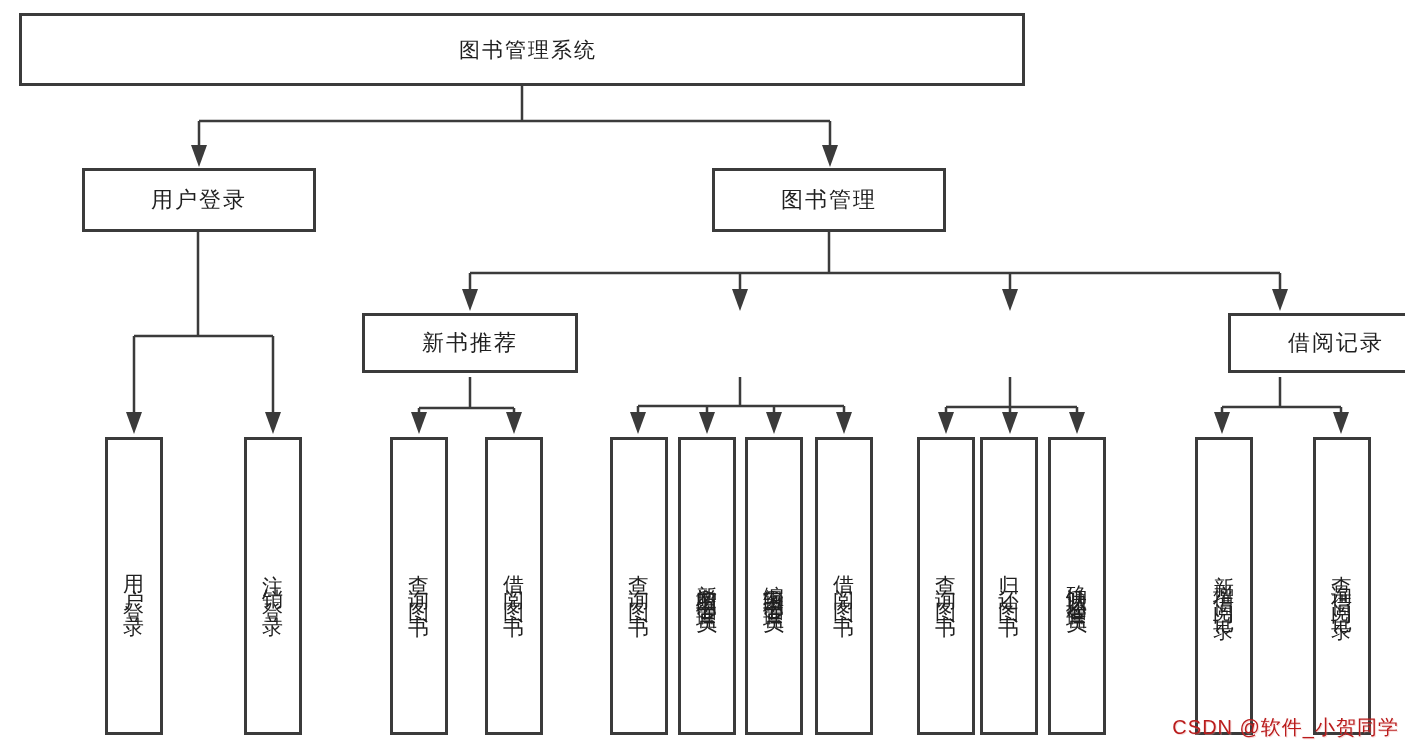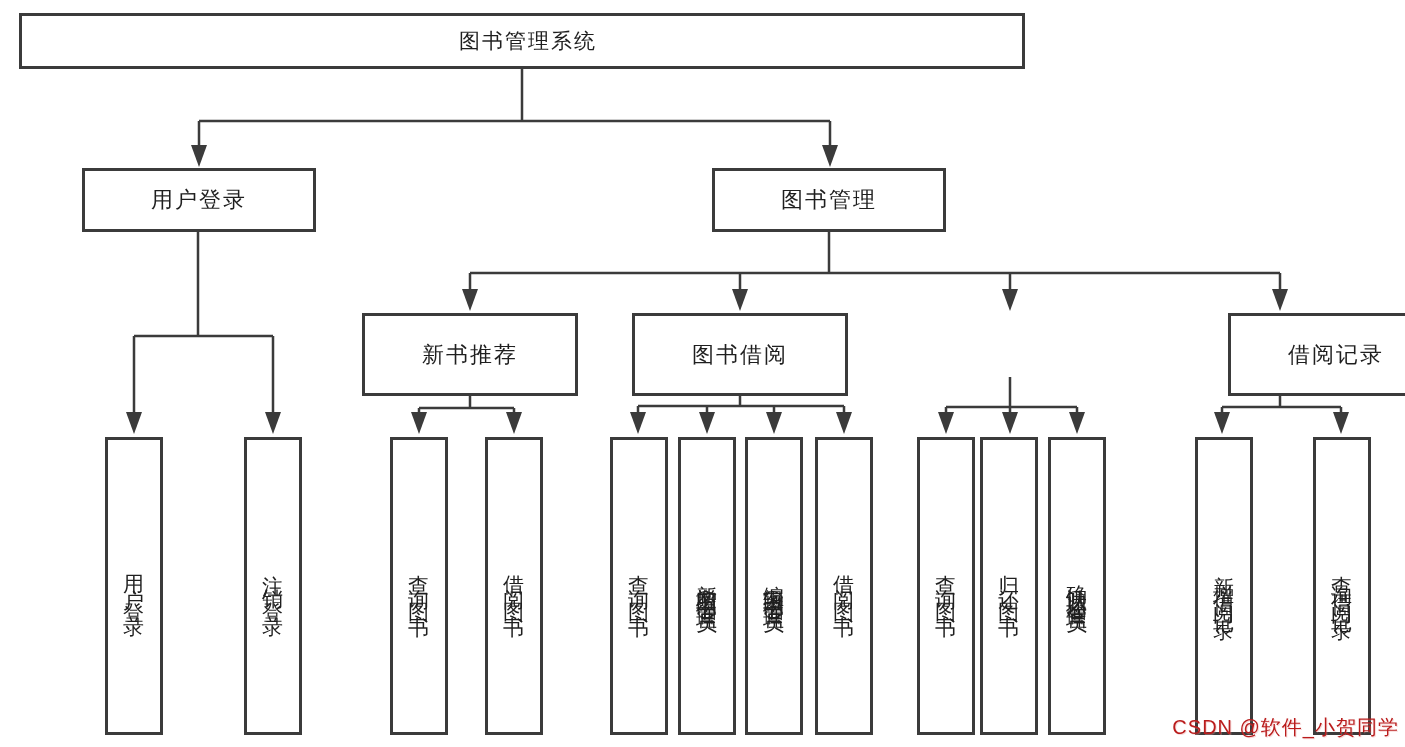--- a/index.html
+++ b/index.html
@@ -22,25 +22,25 @@
     box-sizing: border-box;
     border: 3px solid #3b3b3b;
     background: #ffffff;
     display: flex;
     align-items: center;
     justify-content: center;
     font-size: 22px;
     letter-spacing: 2px;
     white-space: nowrap;
   }
-  .root-node   { left: 19px;  top: 13px;  width: 1006px; height: 56px; font-size: 21px; padding-left: 12px; }
+  .root-node   { left: 19px;  top: 13px;  width: 1006px; height: 73px; font-size: 21px; padding-left: 12px; }
   .l2-node     { top: 168px; width: 234px; height: 64px; }
   .l2-a        { left: 82px;  }
   .l2-b        { left: 712px; }
-  .l3-node     { top: 313px; width: 216px; height: 83px; }
+  .l3-node     { top: 313px; width: 216px; height: 60px; }
   .l3-a { left: 362px; }
   .l3-b { left: 632px; }
   .l3-c { left: 902px; }
   .l3-d { left: 1228px; }
   .leaf {
     position: absolute;
     box-sizing: border-box;
     top: 437px;
     width: 58px;
     height: 298px;
@@ -121,21 +121,20 @@
       <polygon points="1341,434 1333,412 1349,412"></polygon>
     </g>
   </svg>
 
   <div class="node root-node">图书管理系统</div>
 
   <div class="node l2-node l2-a">用户登录</div>
   <div class="node l2-node l2-b">图书管理</div>
 
   <div class="node l3-node l3-a">新书推荐</div>
-  <div class="node l3-node l3-b">图书借阅</div>
   <div class="node l3-node l3-d">借阅记录</div>
 
   <div class="leaf lf1">
     <span>用户登录</span>
   </div>
   <div class="leaf lf2">
     <span>注销登录</span>
   </div>
 
   <div class="leaf lf3">

